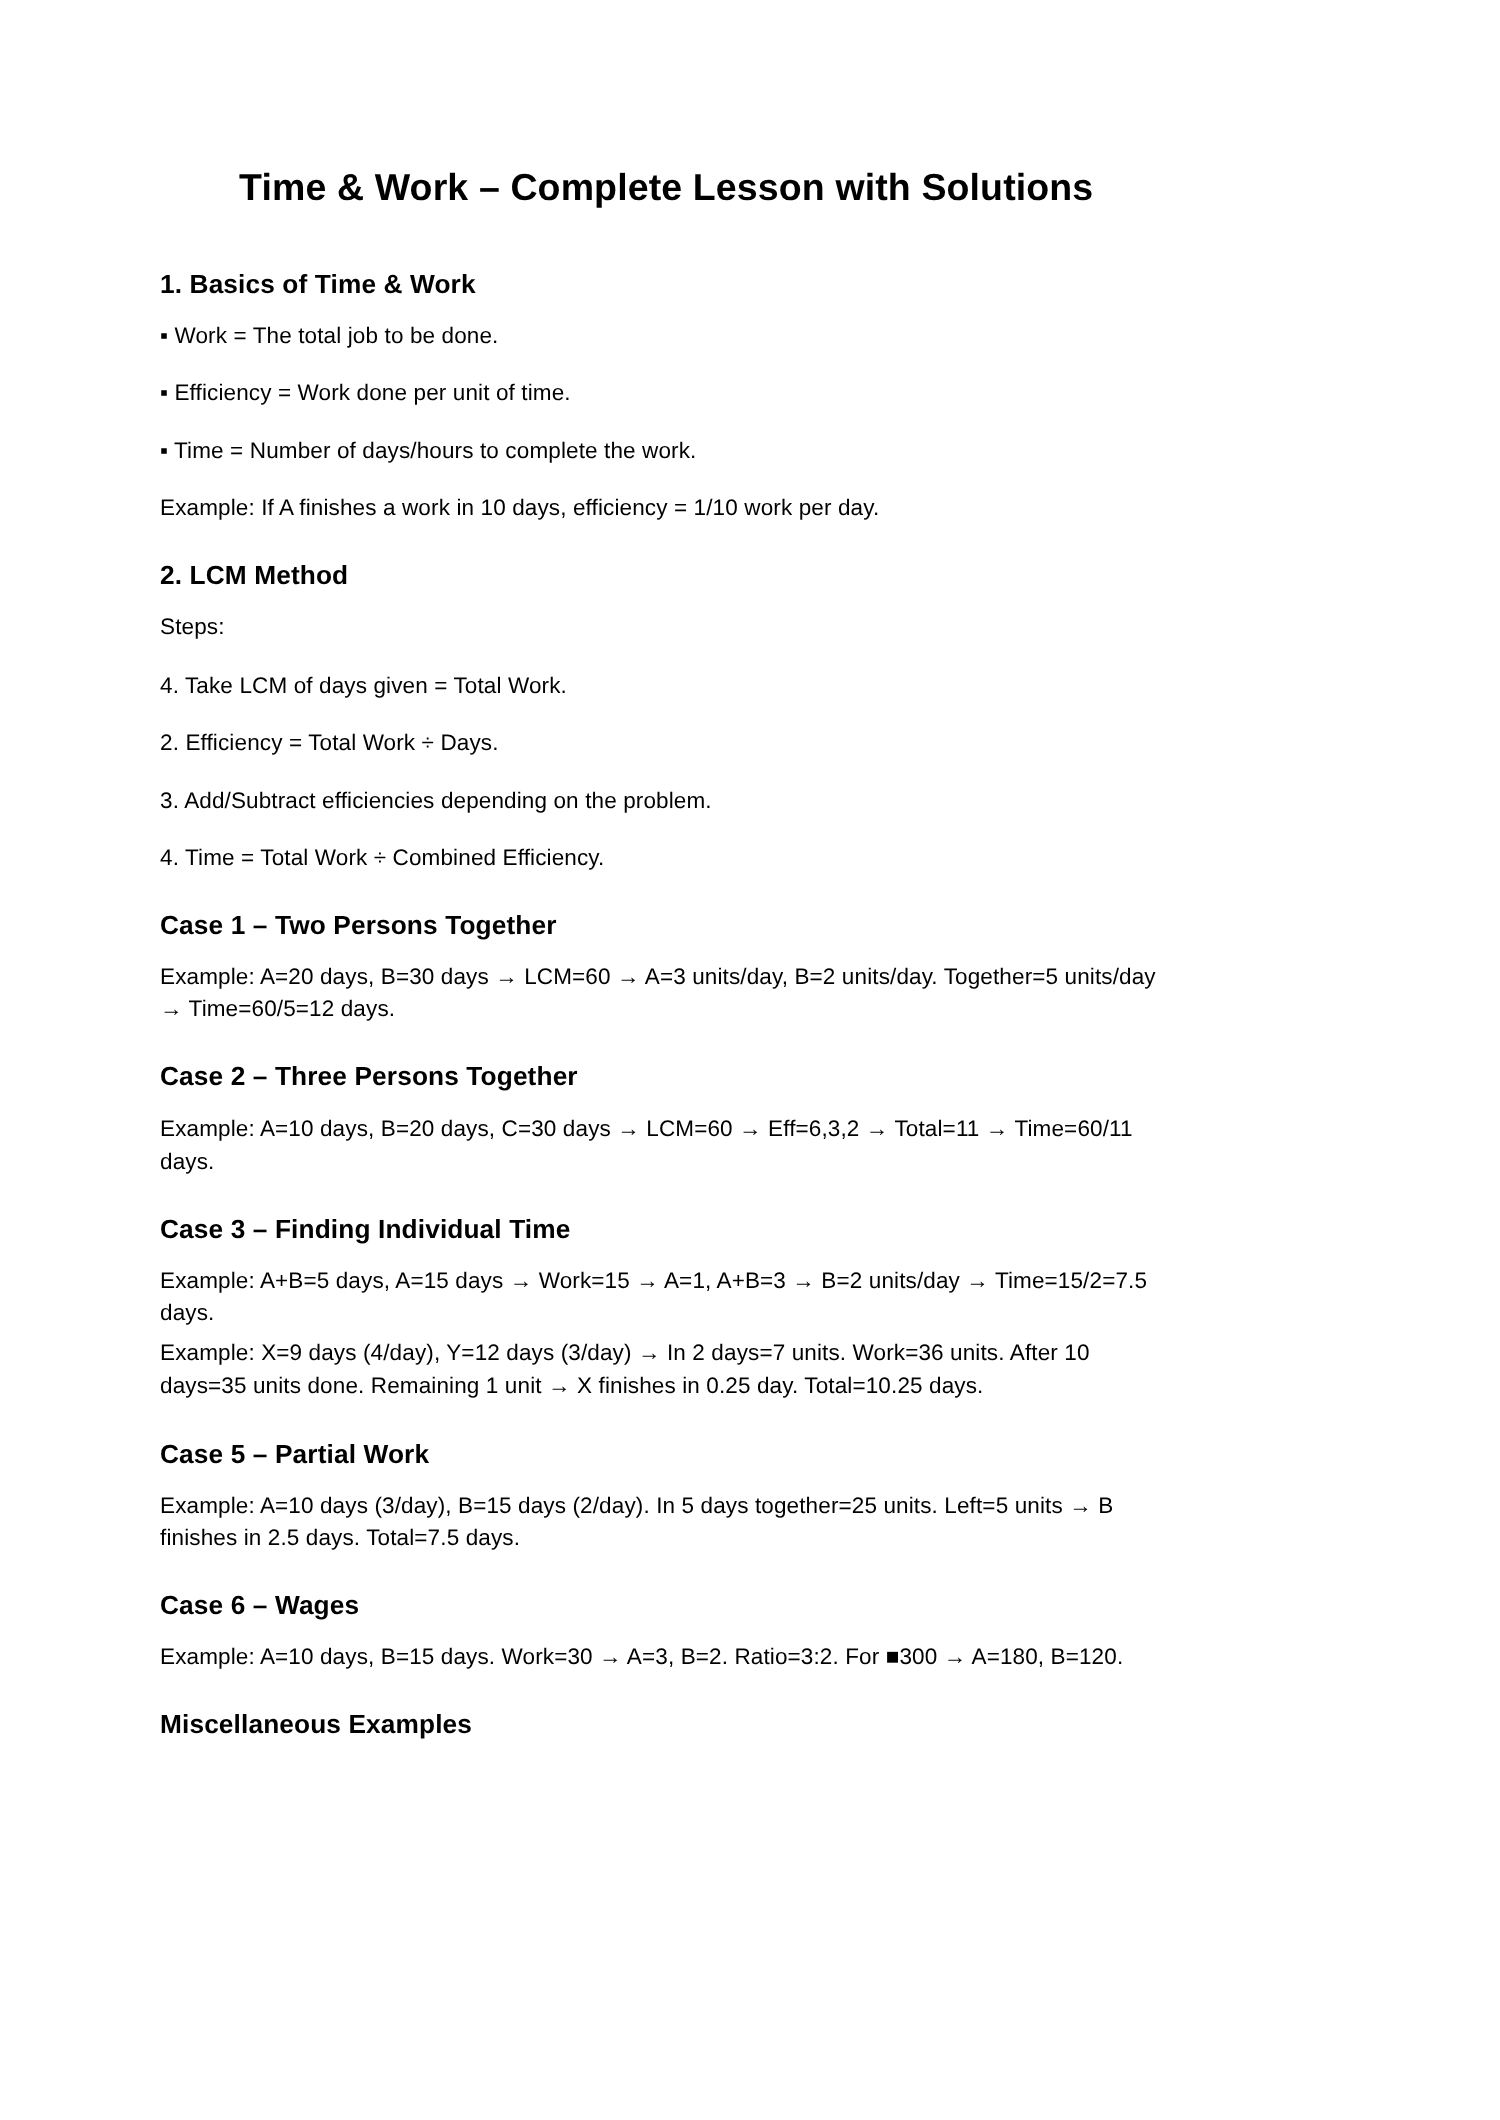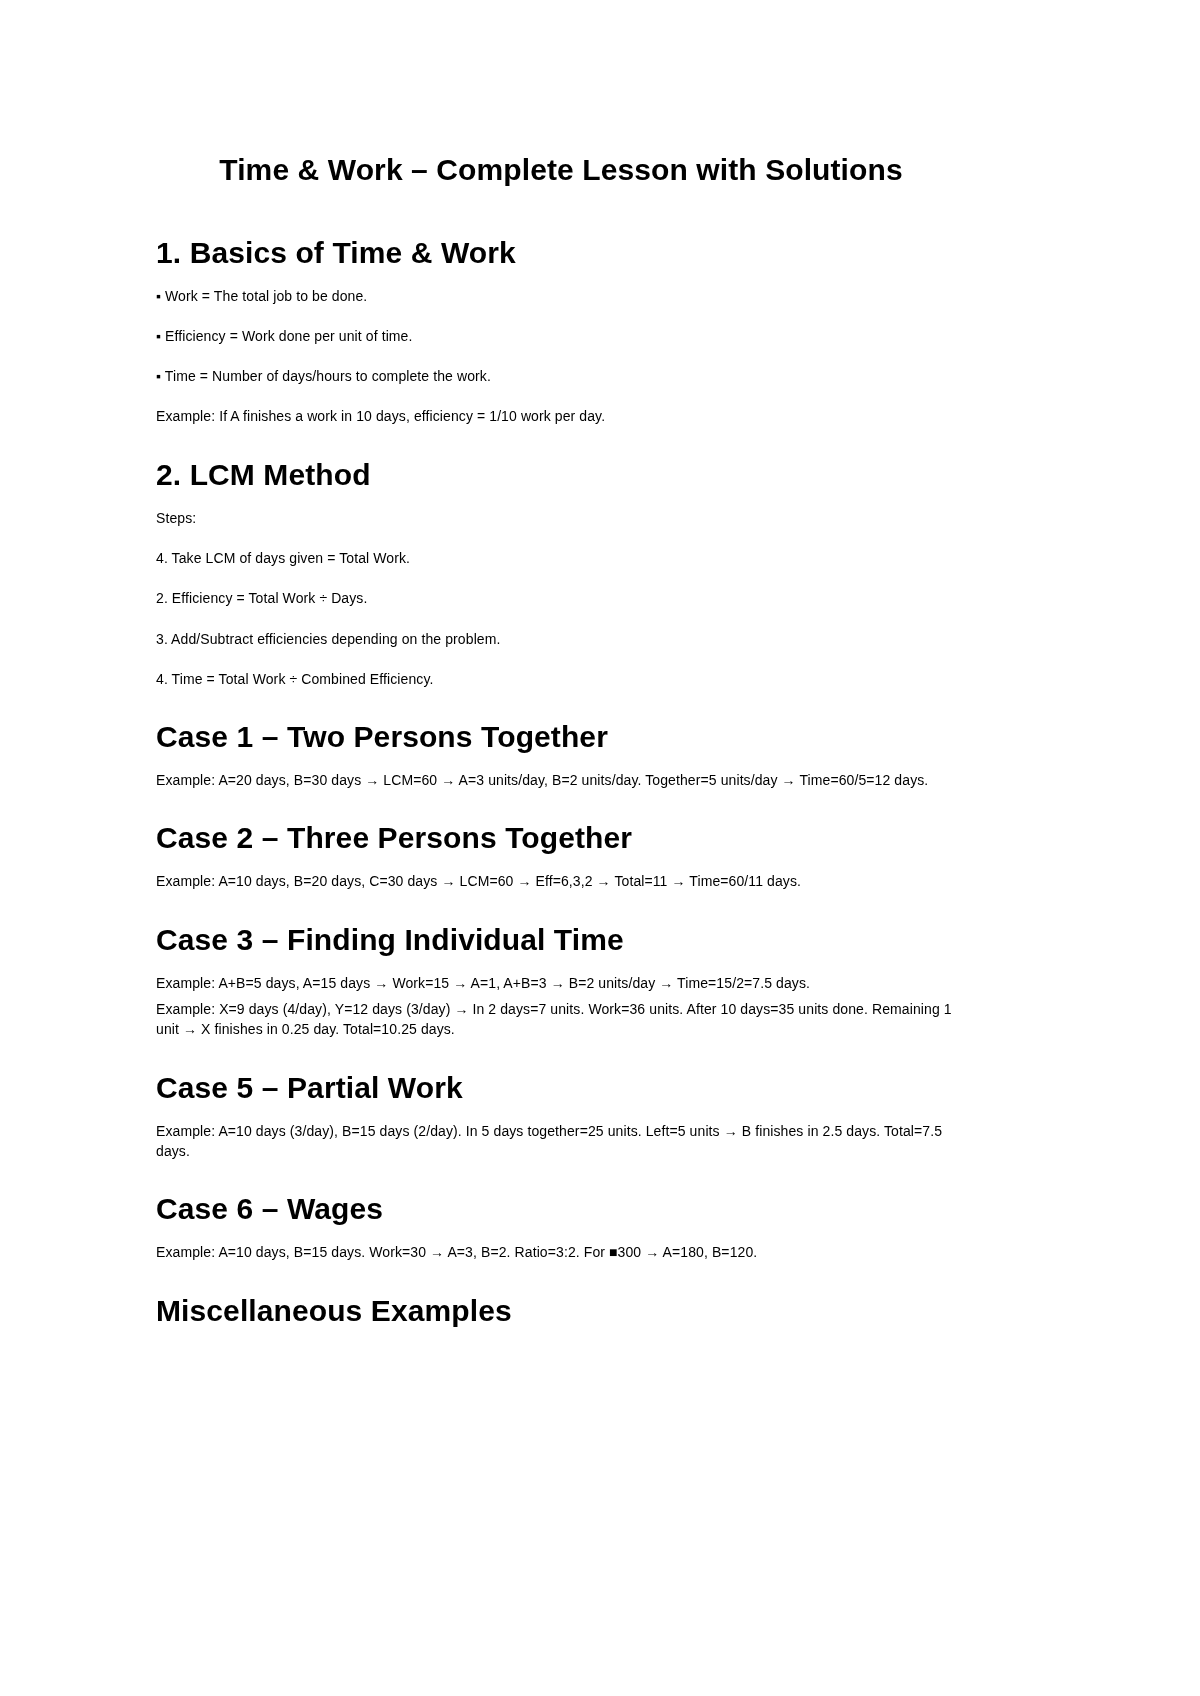--- a/index.html
+++ b/index.html
@@ -12,45 +12,44 @@
     width: 1200px;
     height: 1696px;
     background: #ffffff;
     box-sizing: border-box;
     font-family: "Liberation Sans", sans-serif;
     color: #000000;
     overflow: hidden;
   }
   .content {
     position: absolute;
-    left: 156px;
+    left: 128px;
     top: 132px;
     width: 810px;
-    margin-top: 19px;
   }
   .doc-title {
     font-size: 30px;
     font-weight: bold;
     text-align: center;
     line-height: 1.25;
     margin: 0 0 44px 0;
     letter-spacing: 0.1px;
   }
   .h2 {
-    font-size: 30px;
+    font-size: 21px;
     font-weight: bold;
     margin: 0 0 14px 0;
     line-height: 1.3;
     letter-spacing: 0.1px;
   }
   .h2.spaced {
     margin-top: 28px;
   }
   .para {
-    font-size: 14px;
+    font-size: 18px;
     line-height: 1.45;
     margin: 0 0 20px 0;
     letter-spacing: 0.1px;
   }
   .para:last-child {
     margin-bottom: 0;
   }
   .section {
     margin-bottom: 6px;
   }

